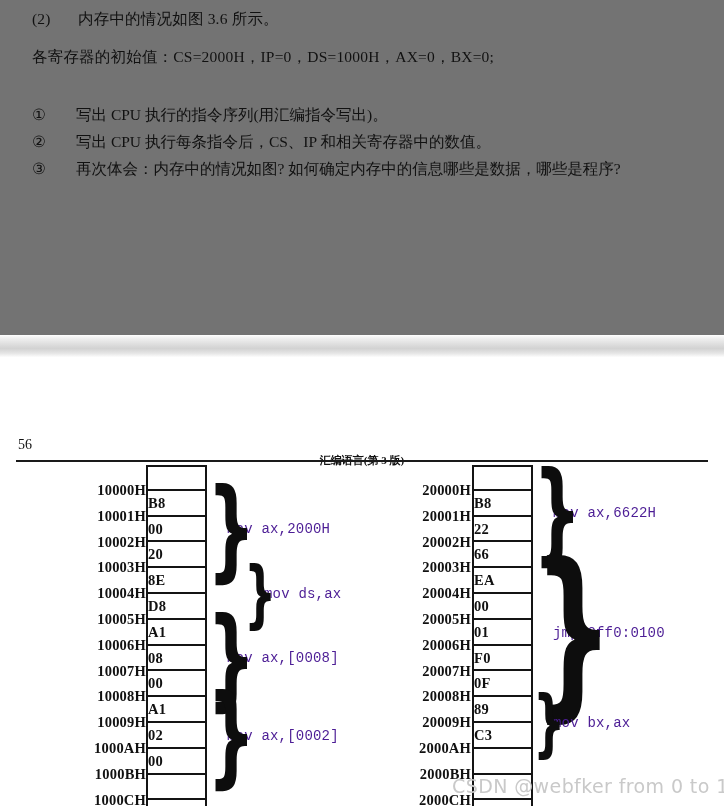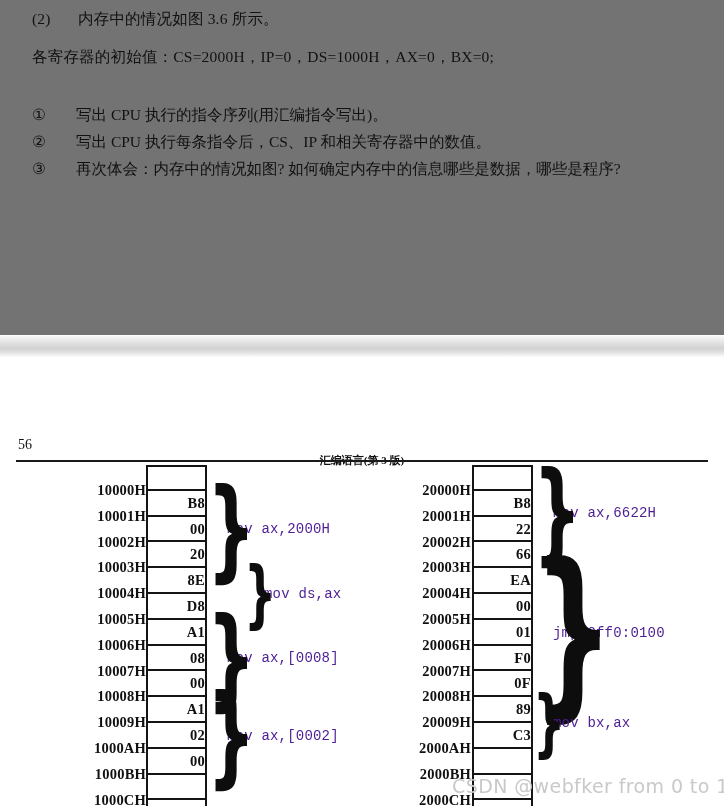--- a/index.html
+++ b/index.html
@@ -140,21 +140,21 @@
     border-left: 2.2px solid #141414;
     border-right: 2.2px solid #141414;
     box-sizing: border-box;
   }
   #mem-left .cells-col  { left: 76px; }
   #mem-right .cells-col { left: 77px; }
 
   .byte-cell {
     height: 25.8px;
     line-height: 25.8px;
-    text-align: right;
+    text-align: left;
     font-size: 14.5px;
     font-weight: 700;
     border-bottom: 2.2px solid #141414;
     box-sizing: border-box;
     letter-spacing: 0.3px;
   }
   .byte-cell.first {
     border-top: 2.2px solid #141414;
   }
   .byte-cell.last {

